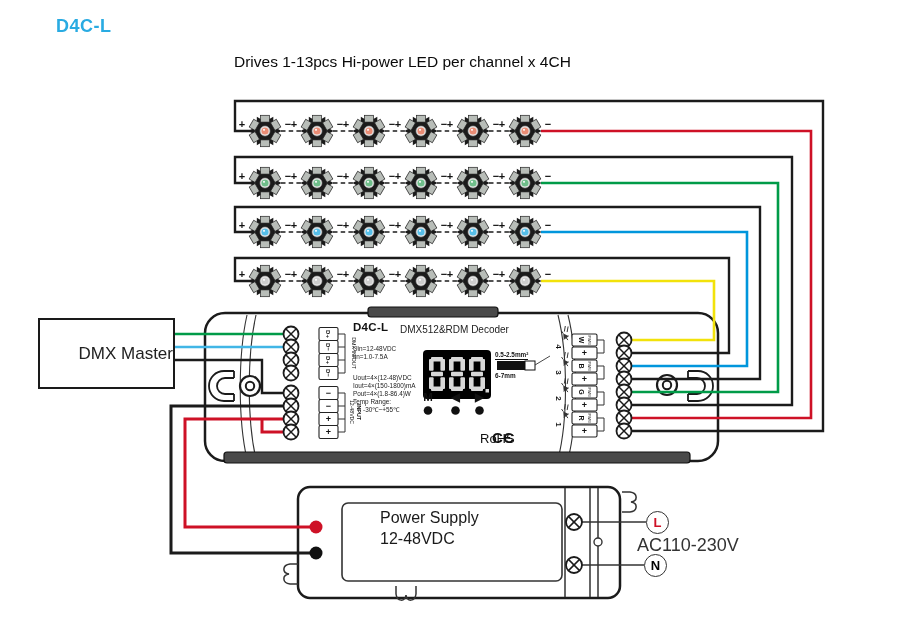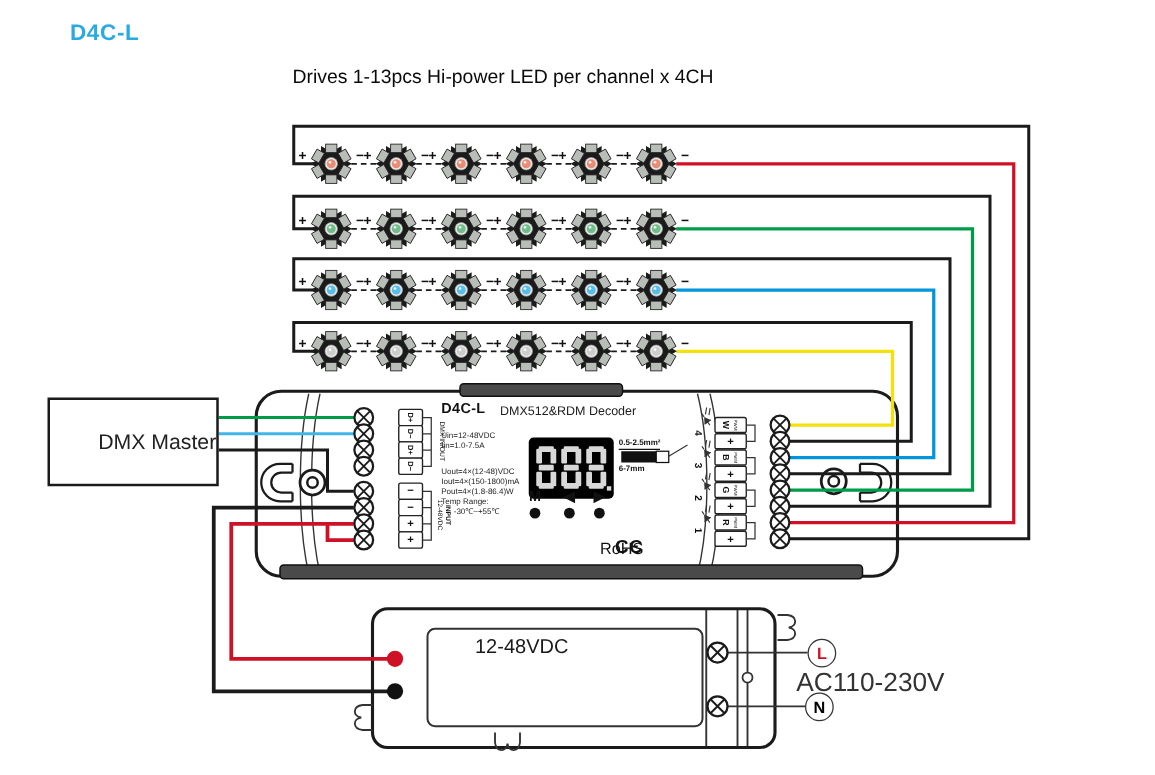--- a/index.html
+++ b/index.html
@@ -15,21 +15,21 @@
   .dec-type{left:400px;top:324px;font-size:10px;color:#222}
   .specs-in{left:353px;top:345px;font-size:6.4px;line-height:8px;color:#222}
   .specs-out{left:353px;top:374px;font-size:6.4px;line-height:8px;color:#222}
   .specs-out div:last-child{padding-left:10px}
   .gauge-size{left:495px;top:351px;font-size:6.4px;font-weight:bold;color:#111;
               border-bottom:1px solid #111;padding-bottom:.5px}
   .gauge-strip{left:495px;top:372px;font-size:6.4px;font-weight:bold;color:#111}
   .ce{left:492px;top:429px;font-size:15px;font-weight:600;color:#111;letter-spacing:.5px}
   .rohs{left:480px;top:431px;font-size:13px;color:#111}
   .psu-text{left:380px;top:508px;font-size:16px;line-height:20.5px;color:#1a1a1a}
-  .ac{left:637px;top:535px;font-size:21px;color:#333}
+  .ac{left:637px;top:535px;font-size:18px;color:#333}
   .badge{width:21px;height:21px;border:1.7px solid #333;border-radius:50%;
          display:flex;align-items:center;justify-content:center;font-size:13px;font-weight:bold;background:#fff}
   .lcirc{left:646px;top:511px}
   .ncirc{left:644px;top:554px}
 </style>
 </head>
 <body>
 
 <div id="stage">
   <svg id="gfx" width="924" height="620" viewBox="0 0 924 620">
@@ -708,20 +708,21 @@
       <div>Pout=4×(1.8-86.4)W</div>
       <div>Temp Range:</div>
       <div>-30℃~+55℃</div>
     </div>
   <div class="abs gauge-size">0.5-2.5mm²</div>
   <div class="abs gauge-strip">6-7mm</div>
   <div class="abs ce">CЄ</div>
   <div class="abs rohs">RoHS</div>
 
   <div class="abs psu-text" id="psuText">
+      <div>Power Supply</div>
       <div>12-48VDC</div>
     </div>
   <div class="abs ac">AC110-230V</div>
   <div class="abs badge lcirc">
     <span id="liveLetter" style="color: rgb(206, 17, 38);">L</span>
   </div>
   <div class="abs badge ncirc">
     <span>N</span>
   </div>
 </div>

